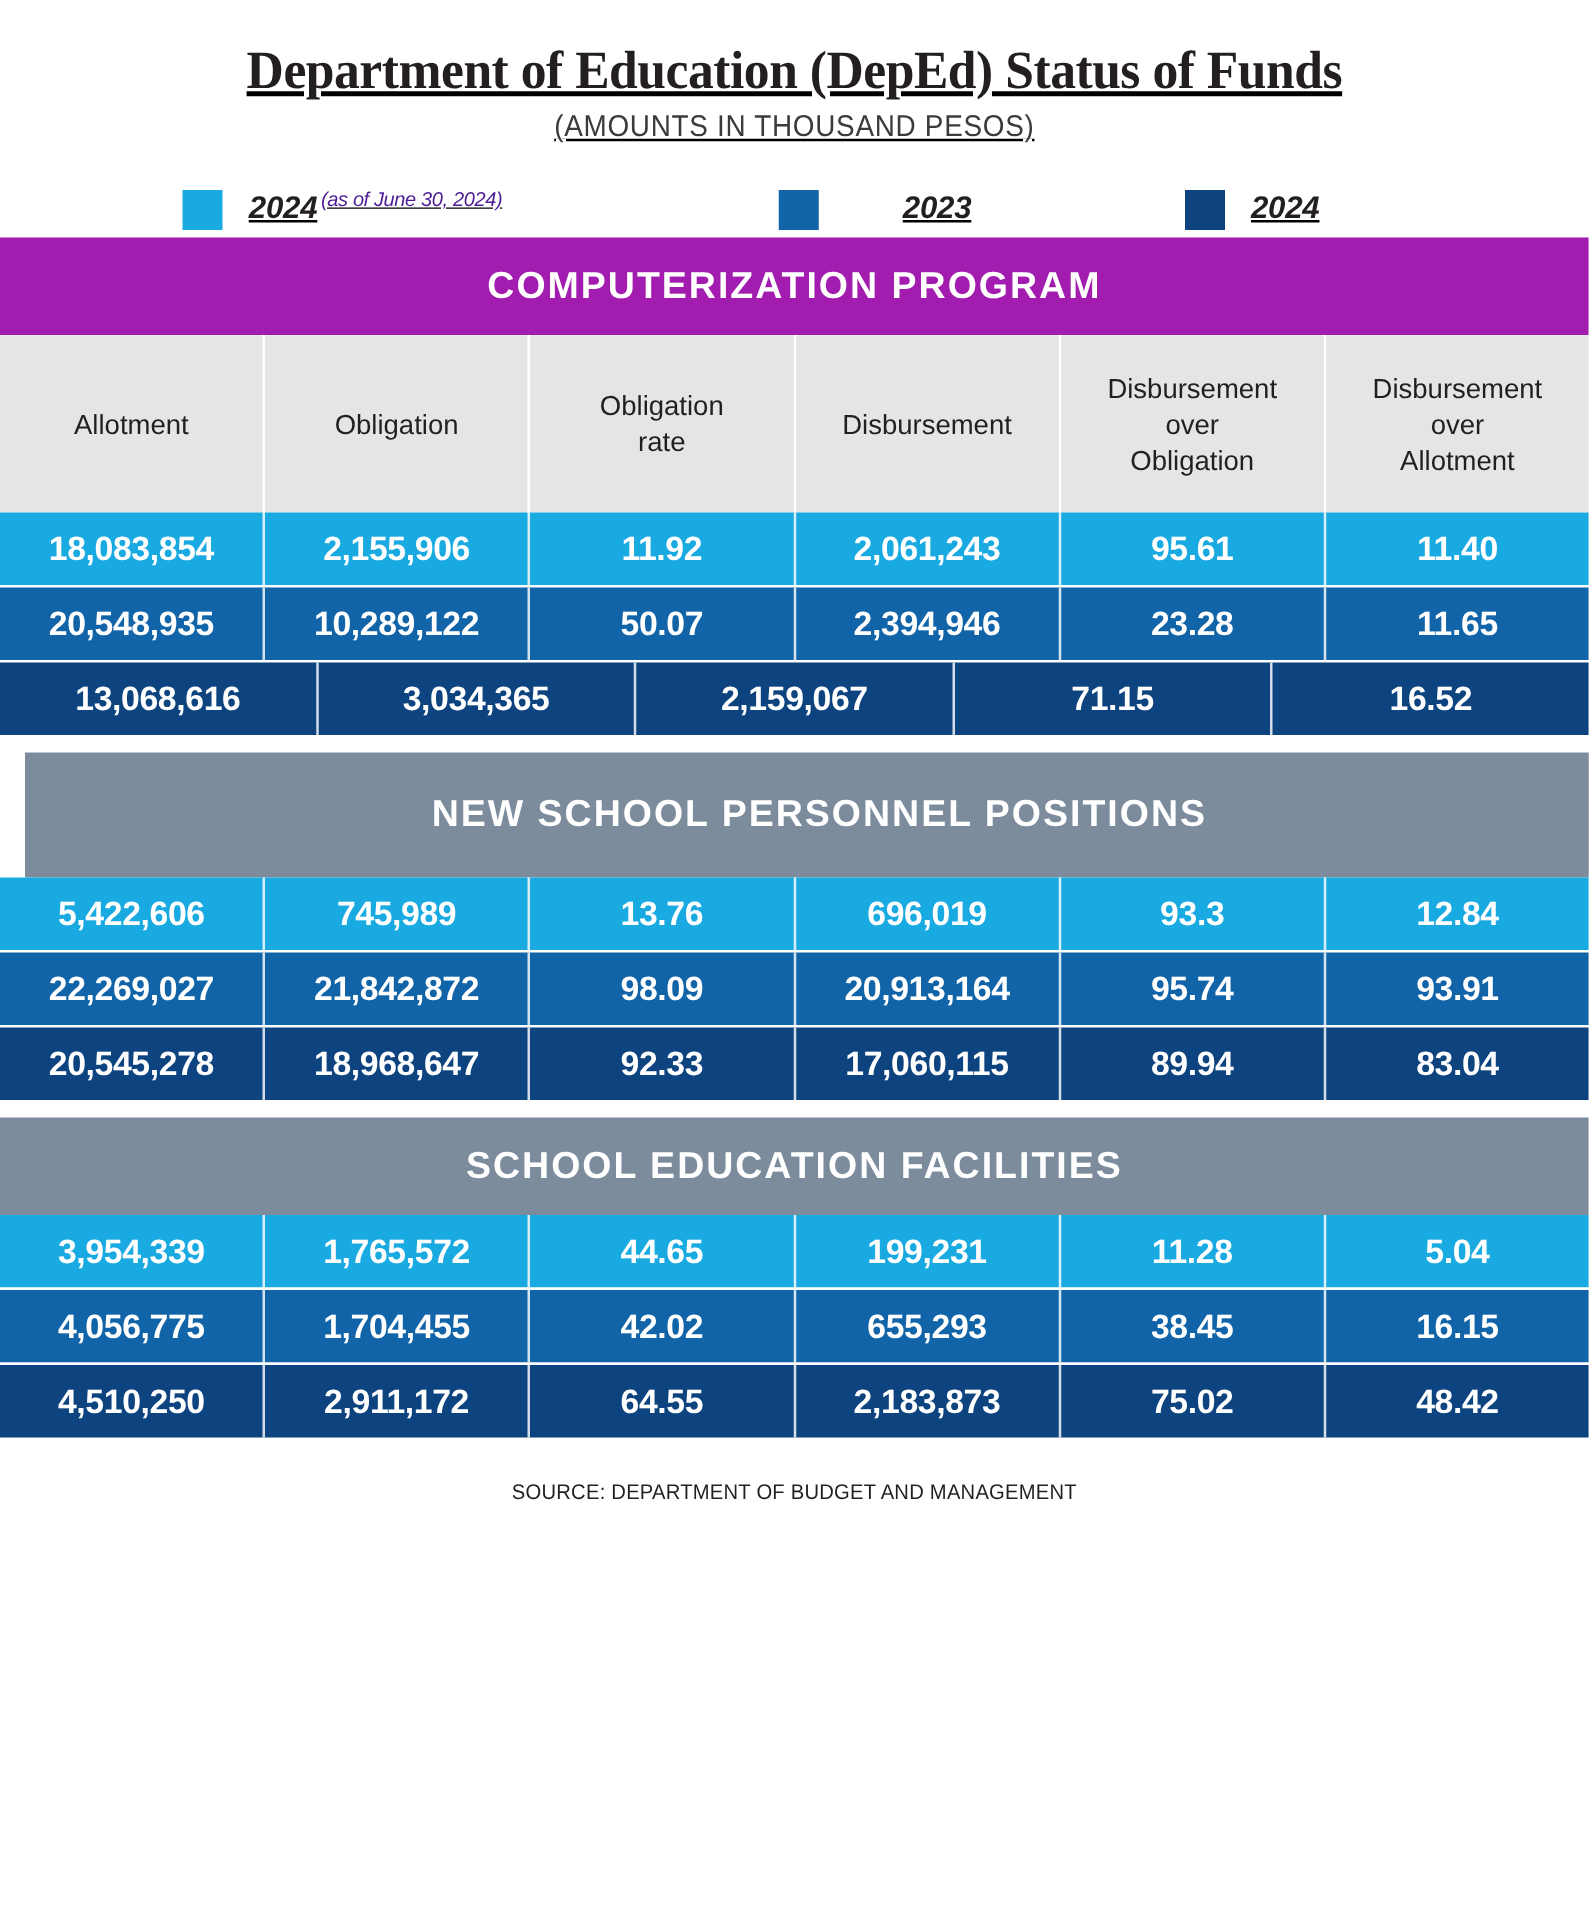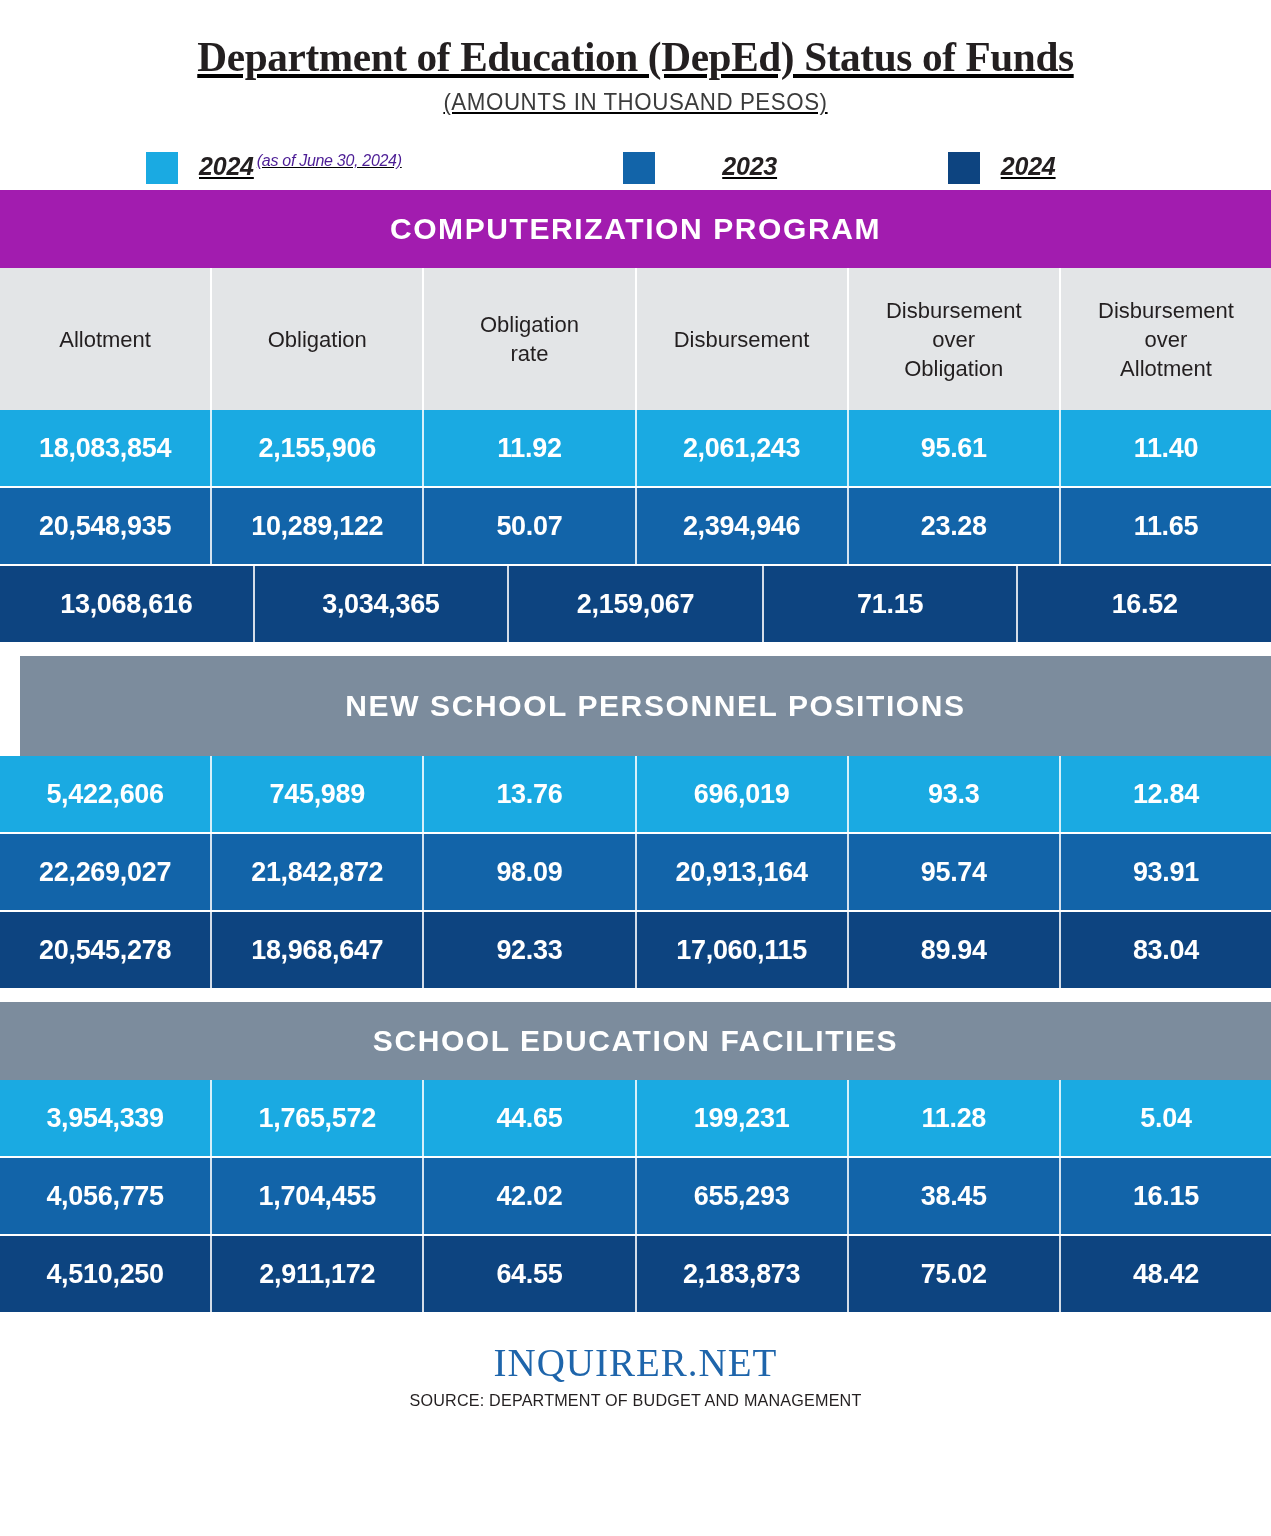--- a/index.html
+++ b/index.html
@@ -119,21 +119,21 @@
     line-height: 1.32;
     padding: 0 6px;
     box-sizing: border-box;
     border-right: 2px solid #ffffff;
   }
   .col-head:last-child { border-right: none; }
 
   .data-row {
     display: flex;
     width: 100%;
-    height: 76px;
+    height: 58px;
   }
   .data-row.r0 { background: #1aaae2; }
   .data-row.r1 { background: #1264a9; }
   .data-row.r2 { background: #0d4480; }
 
   .cell {
     flex: 1 1 0;
     display: flex;
     align-items: center;
     justify-content: center;
@@ -302,15 +302,14 @@
     <div class="cell">4,510,250</div>
     <div class="cell">2,911,172</div>
     <div class="cell">64.55</div>
     <div class="cell">2,183,873</div>
     <div class="cell">75.02</div>
     <div class="cell">48.42</div>
   </div>
 </div>
 
 <div class="footer">
-  <p class="brand">INQUIRER.NET</p>
   <p class="source">SOURCE: DEPARTMENT OF BUDGET AND MANAGEMENT</p>
 </div>
 
 </body></html>

